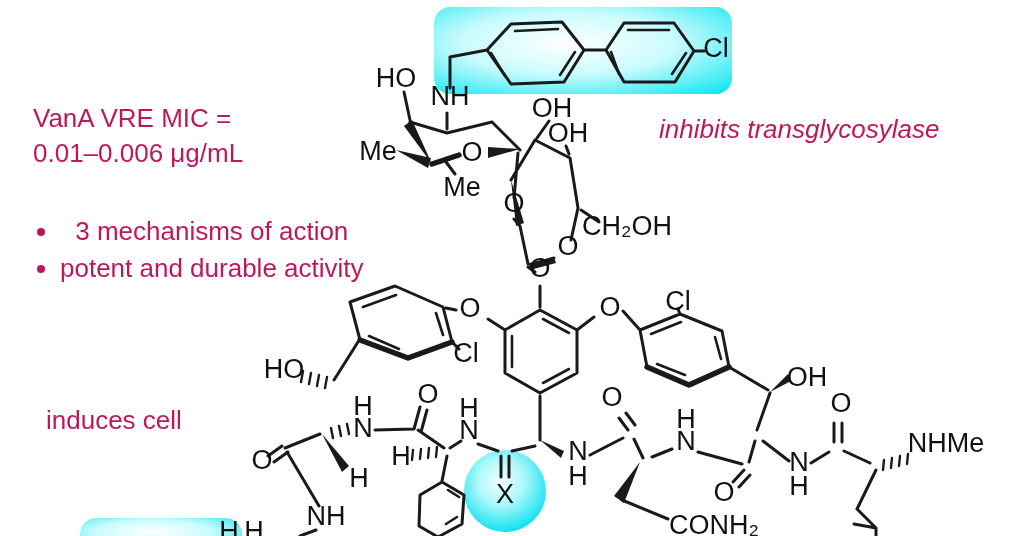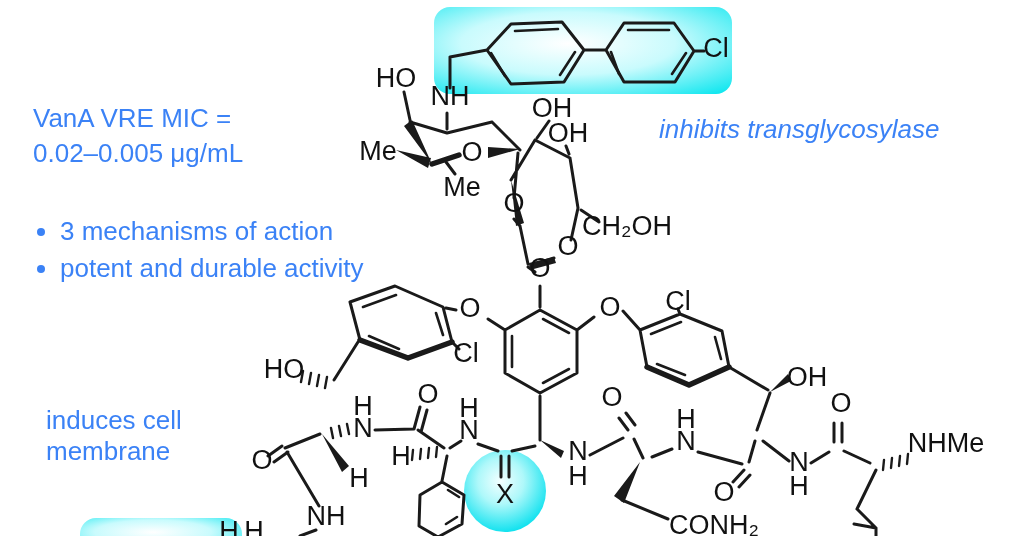--- a/index.html
+++ b/index.html
@@ -1,21 +1,21 @@
 <!DOCTYPE html>
 <html><head>
 <meta charset="utf-8">
 <style>
   html,body{margin:0;padding:0;background:#ffffff;}
   #canvas{position:relative;width:1024px;height:536px;background:#ffffff;overflow:hidden;
           font-family:"Liberation Sans","DejaVu Sans",sans-serif;color:#111;}
   #structure-svg{position:absolute;left:0;top:0;}
-  .ann{position:absolute;font-size:26px;color:#3b82f6;white-space:nowrap;}
+  .ann{position:absolute;font-size:26px;color:#be185d;white-space:nowrap;}
   #mic-block{left:33px;top:101px;line-height:35px;}
-  #bullet-list{left:30px;top:213px;line-height:37px;margin:0;padding:0 0 0 30px;}
+  #bullet-list{left:30px;top:213px;line-height:37px;margin:0;padding:0 0 0 30px;text-align:center;}
   #bullet-list li{list-style:disc outside;}
   #mech-right{left:659px;top:111px;line-height:36px;font-style:italic;}
   #mech-left{left:46px;top:405px;line-height:31px;}
   .bond{stroke:#1a1a1a;stroke-width:3;fill:none;stroke-linecap:round;stroke-linejoin:round;}
   .bond-thick{stroke:#1a1a1a;stroke-width:5.5;fill:none;stroke-linecap:round;stroke-linejoin:round;}
   .bond-inner{stroke:#1a1a1a;stroke-width:2.6;fill:none;stroke-linecap:round;}
   .hash{stroke:#1a1a1a;stroke-width:2.4;fill:none;stroke-linecap:round;}
   .wedge{fill:#1a1a1a;stroke:none;}
   #atom-labels text{font-family:"Liberation Sans","DejaVu Sans",sans-serif;font-size:27px;
                     fill:#111;text-anchor:middle;}
@@ -188,30 +188,29 @@
         <text x="799" y="471">N</text>
         <text x="799" y="495">H</text>
         <text x="946" y="452">NHMe</text>
         <text x="724" y="501">O</text>
         <text x="714" y="534">CONH₂</text>
       </g>
   </svg>
 
   <div class="ann" id="mic-block">
     <div>VanA VRE MIC =</div>
-    <div>0.02–0.005 μg/mL</div>
+    <div>0.01–0.006 μg/mL</div>
   </div>
 
   <ul class="ann" id="bullet-list">
     <li>3 mechanisms of action</li>
     <li>potent and durable activity</li>
   </ul>
 
   <div class="ann" id="mech-right">
     <div>inhibits transglycosylase</div>
   </div>
 
   <div class="ann" id="mech-left">
     <div>induces cell</div>
-    <div>membrane</div>
   </div>
 
 </div>
 
 </body></html>

